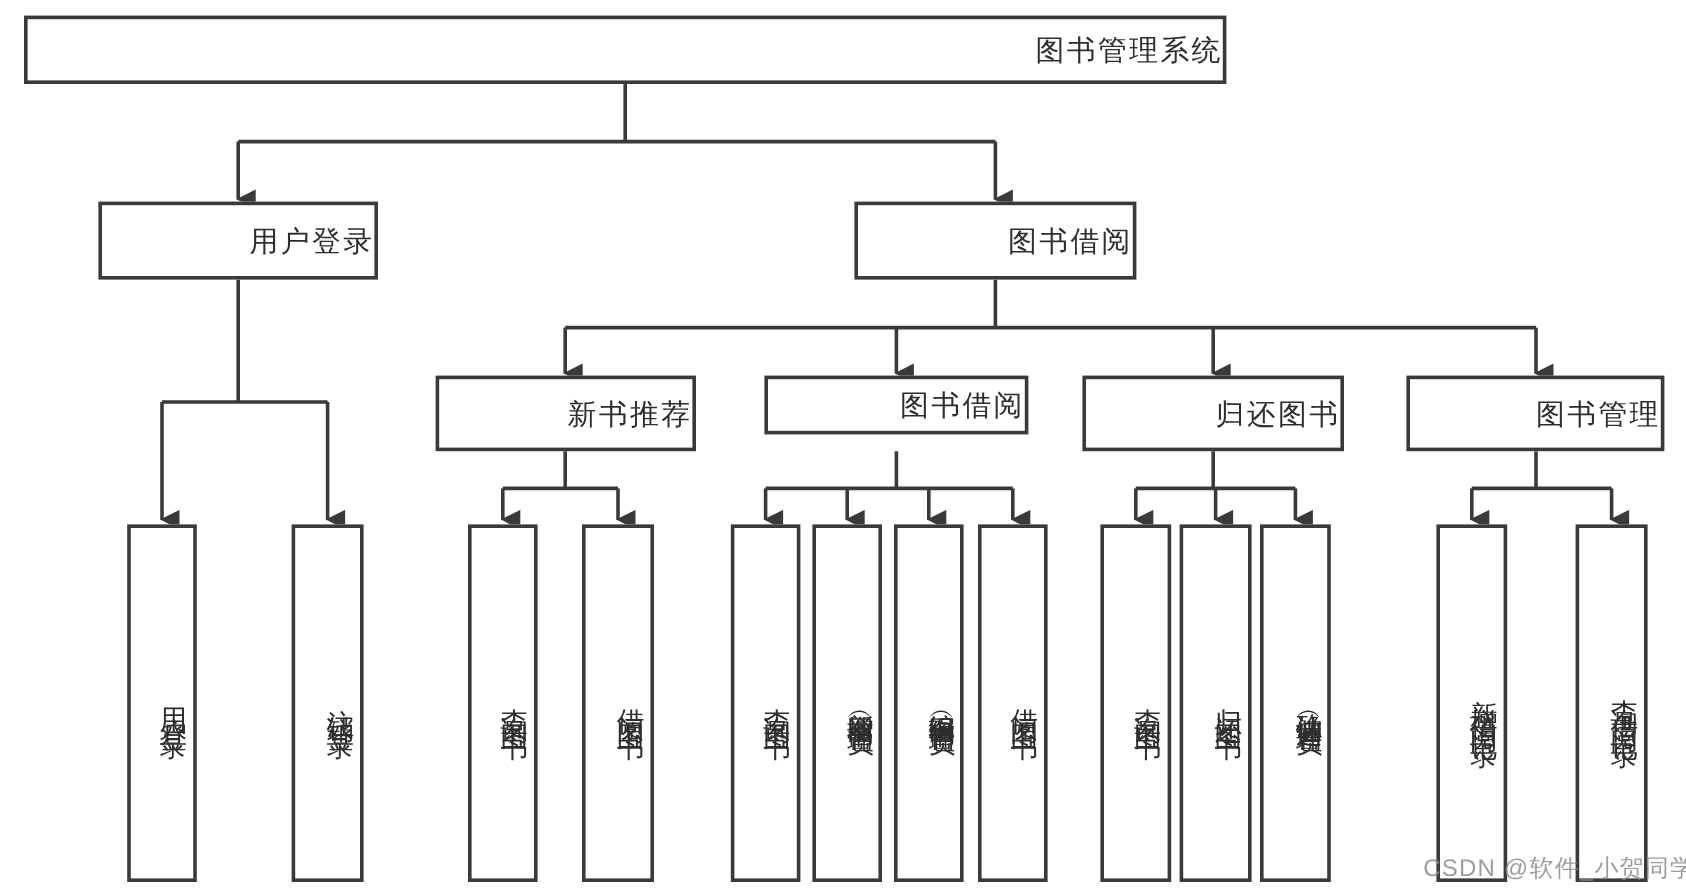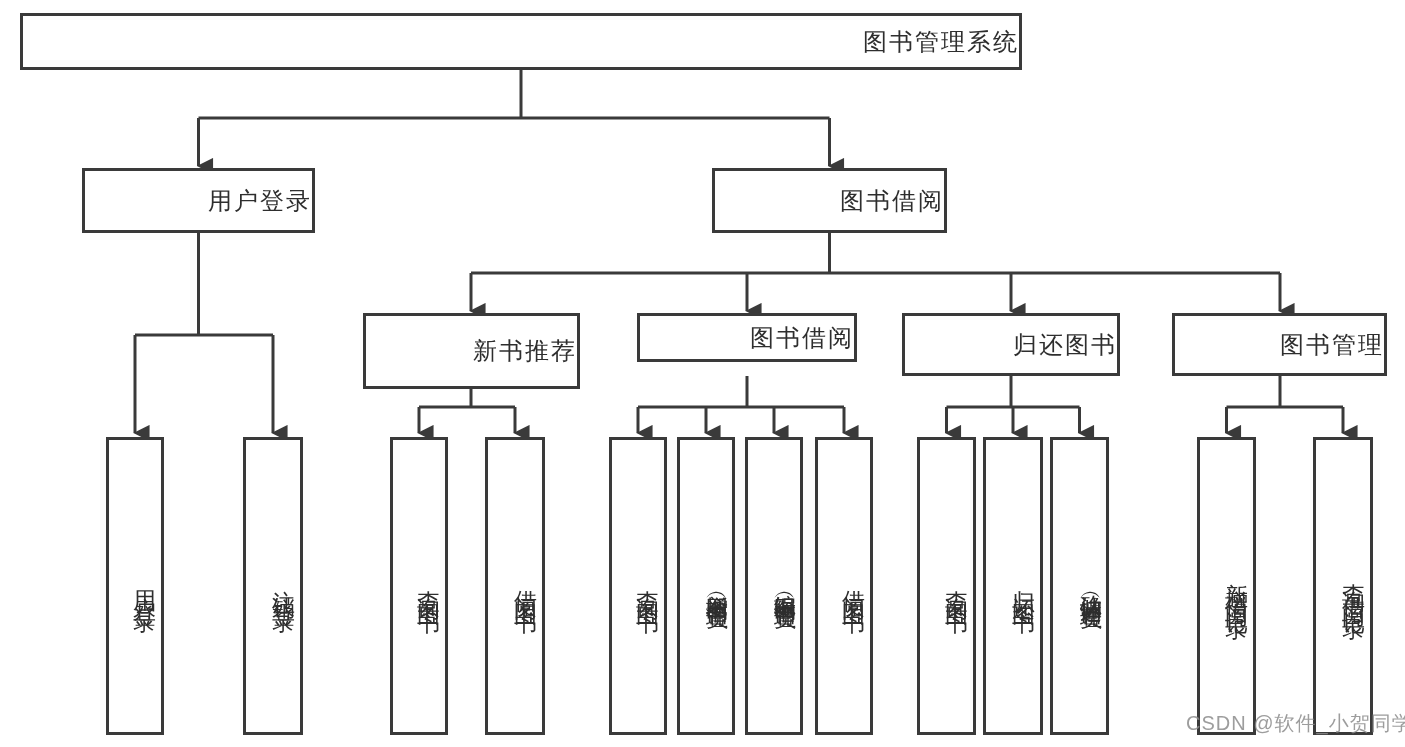--- a/index.html
+++ b/index.html
@@ -97,21 +97,21 @@
     <span class="h-label">图书管理系统</span>
   </div>
 
   <div class="node" style="left:82px;top:168px;width:233px;height:65px">
     <span class="h-label">用户登录</span>
   </div>
   <div class="node" style="left:712px;top:168px;width:235px;height:65px">
     <span class="h-label">图书借阅</span>
   </div>
 
-  <div class="node" style="left:363px;top:313px;width:217px;height:76px">
+  <div class="node" style="left:363px;top:313px;width:217px;height:63px">
     <span class="h-label">新书推荐</span>
   </div>
   <div class="node" style="left:637px;top:313px;width:220px;height:49px">
     <span class="h-label">图书借阅</span>
   </div>
   <div class="node" style="left:902px;top:313px;width:218px;height:63px">
     <span class="h-label">归还图书</span>
   </div>
   <div class="node" style="left:1172px;top:313px;width:215px;height:63px">
     <span class="h-label">图书管理</span>

